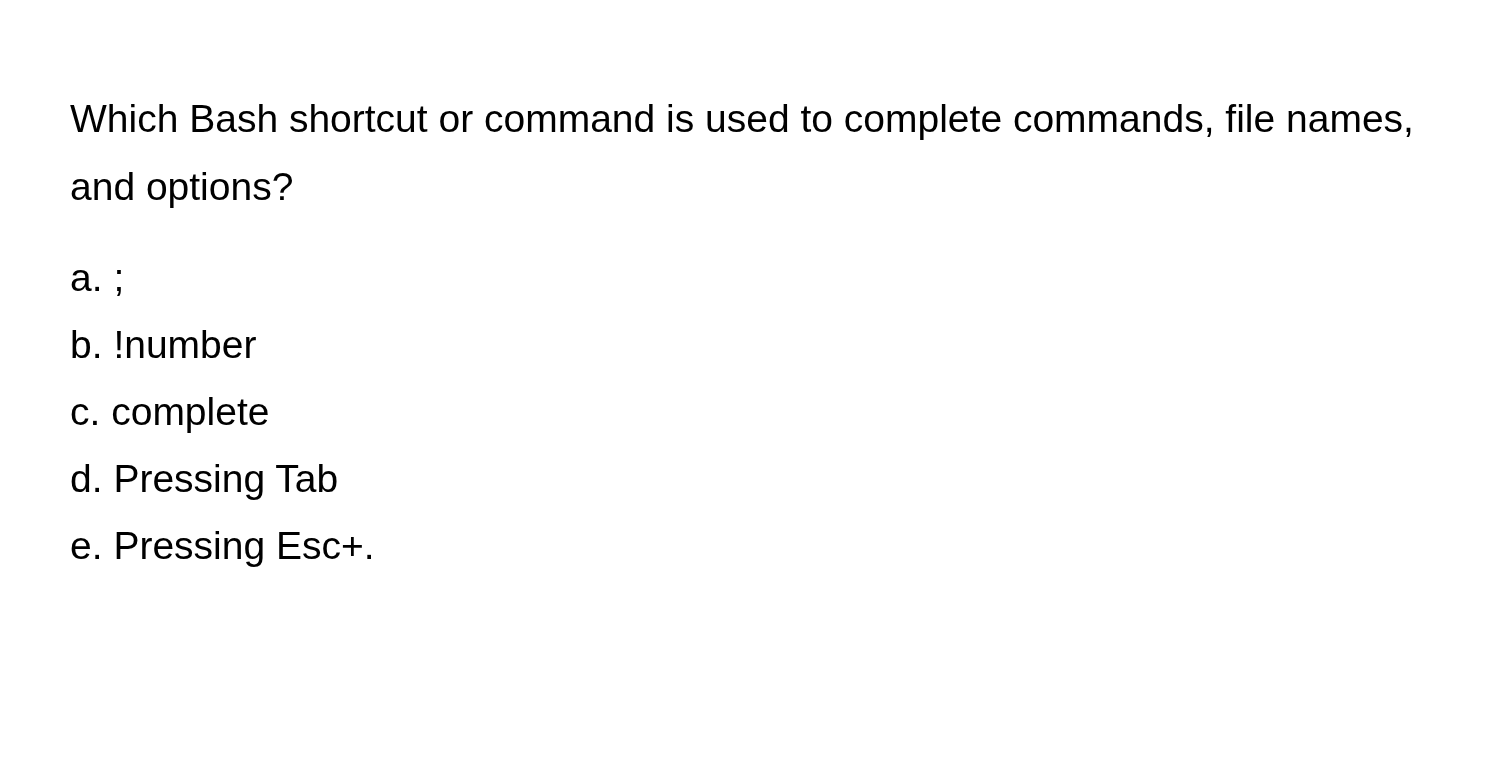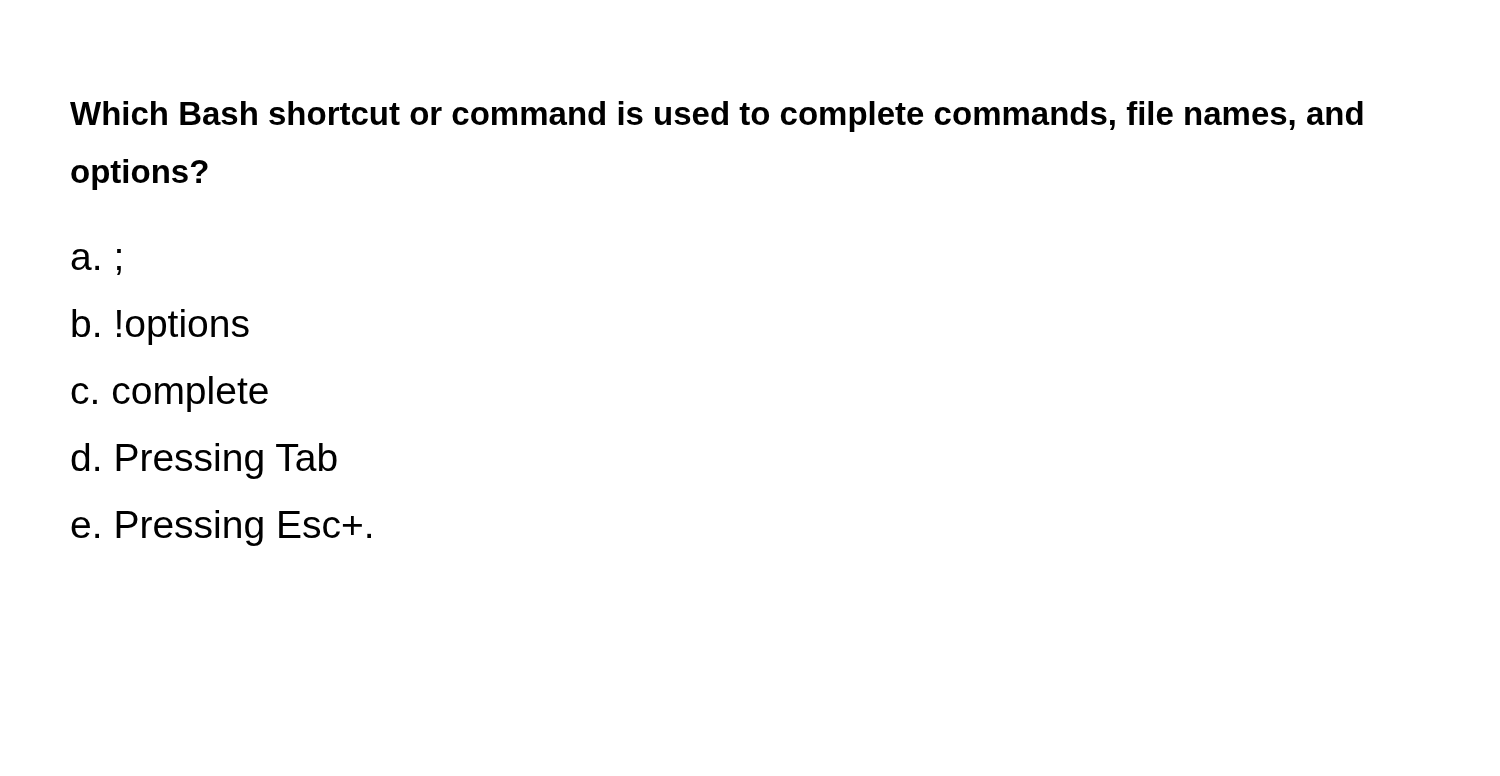--- a/index.html
+++ b/index.html
@@ -9,44 +9,44 @@
     }
     body {
       width: 1500px;
       height: 776px;
       background: #ffffff;
       font-family: -apple-system, BlinkMacSystemFont, "Segoe UI", Helvetica, Arial, sans-serif;
       color: #000000;
       padding: 85px 70px;
     }
     .question {
-      font-size: 33px;
+      font-size: 39px;
       line-height: 1.75;
-      font-weight: 700;
+      font-weight: 400;
       margin-bottom: 22px;
     }
     .option {
       font-size: 39px;
       line-height: 1.72;
       font-weight: 400;
     }
   </style>
 </head>
 <body>
 
 <div class="question">Which Bash shortcut or command is used to complete commands, file names, and options?</div>
 
 <div class="option">
   <span>a.</span>
   <span>;</span>
 </div>
 
 <div class="option">
   <span>b.</span>
-  <span>!options</span>
+  <span>!number</span>
 </div>
 
 <div class="option">
   <span>c.</span>
   <span>complete</span>
 </div>
 
 <div class="option">
   <span>d.</span>
   <span>Pressing Tab</span>

